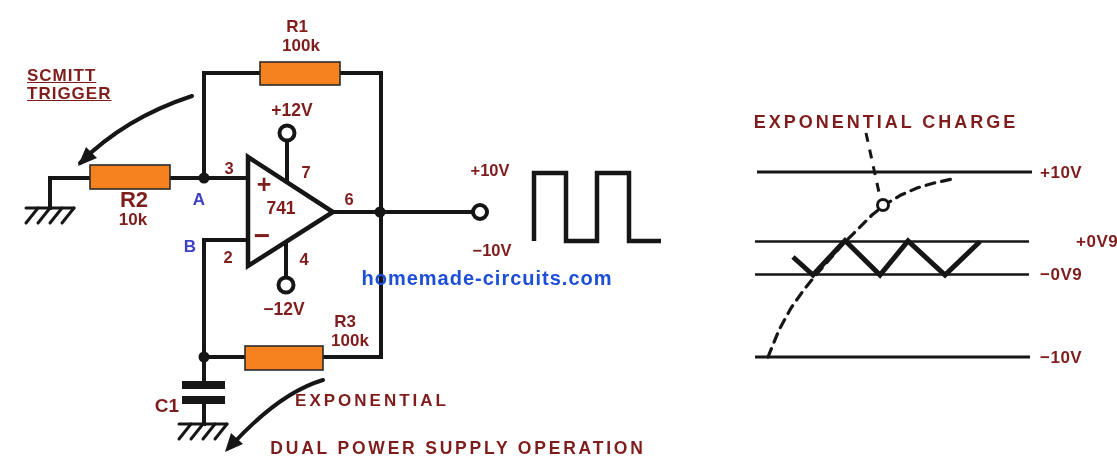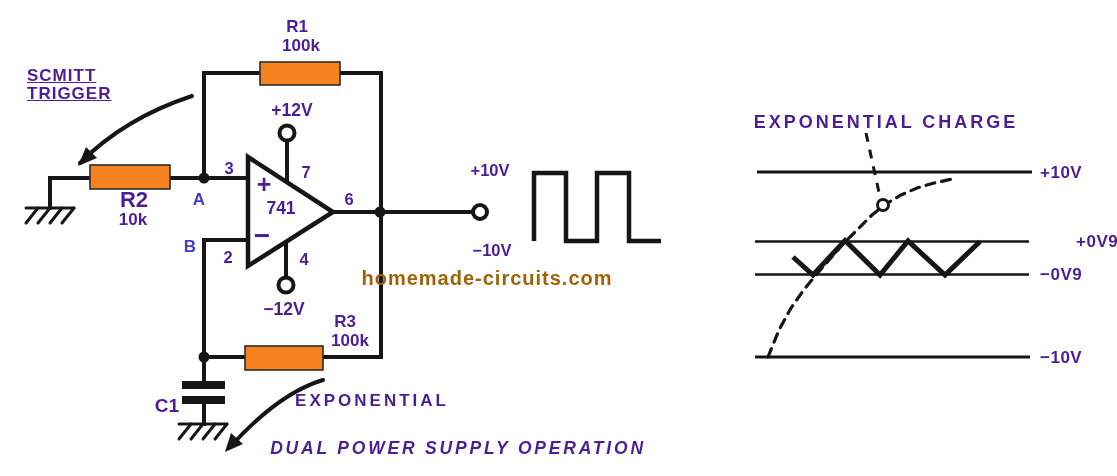--- a/index.html
+++ b/index.html
@@ -2,27 +2,27 @@
 <html><head>
 <meta charset="utf-8">
 <style>
   html,body{margin:0;padding:0;background:#ffffff;}
   .stage{
     position:relative;width:1117px;height:476px;background:#ffffff;overflow:hidden;
     font-family:"Liberation Sans",sans-serif;
   }
   .stage svg{position:absolute;left:0;top:0;}
   .lbl{
-    position:absolute;font-weight:700;color:#4c1d95;white-space:nowrap;
+    position:absolute;font-weight:700;color:#7f1d1d;white-space:nowrap;
     line-height:1;transform:translate(-50%,-50%);
   }
   .lbl.lft{transform:translateY(-50%);}
   .lbl.tl{transform:none;line-height:1.05;}
   .blue{color:#4040C4;}
-  .red{color:#a16207;}
+  .red{color:#1d4ed8;}
 </style>
 </head>
 <body>
 
 <div class="stage">
 
   <svg width="1117" height="476" viewBox="0 0 1117 476">
 
     <g stroke="#161616" stroke-width="4" fill="none" stroke-linecap="square">
       <path d="M204,178 V73 H260"></path>
@@ -127,21 +127,21 @@
   <div class="lbl" style="left:264px;top:184px;font-size:25px;">+</div>
   <div class="lbl" style="left:281px;top:209px;font-size:17.5px;">741</div>
   <div class="lbl" style="left:262px;top:236px;font-size:28px;">−</div>
 
   <div class="lbl" style="left:490px;top:170px;font-size:16.5px;">+10V</div>
   <div class="lbl" style="left:492px;top:250px;font-size:16.5px;">−10V</div>
 
   <div class="lbl red" style="left:487px;top:278px;font-size:20px;letter-spacing:1px;">homemade-circuits.com</div>
 
   <div class="lbl" style="left:372px;top:400px;font-size:17px;letter-spacing:3px;">EXPONENTIAL</div>
-  <div class="lbl" style="left:458px;top:449px;font-size:17.5px;letter-spacing:2.8px;font-style:italic;">DUAL POWER SUPPLY OPERATION</div>
+  <div class="lbl" style="left:458px;top:449px;font-size:17.5px;letter-spacing:2.8px;">DUAL POWER SUPPLY OPERATION</div>
 
   <div class="lbl" style="left:886px;top:122px;font-size:18px;letter-spacing:3px;">EXPONENTIAL CHARGE</div>
 
   <div class="lbl lft" style="left:1040px;top:172px;font-size:17px;letter-spacing:0.5px;">+10V</div>
   <div class="lbl lft" style="left:1040px;top:241px;font-size:17px;letter-spacing:0.5px;margin-left:36px;">+0V9</div>
   <div class="lbl lft" style="left:1040px;top:274px;font-size:17px;letter-spacing:0.5px;">−0V9</div>
   <div class="lbl lft" style="left:1040px;top:357px;font-size:17px;letter-spacing:0.5px;">−10V</div>
 
 
 </div>

